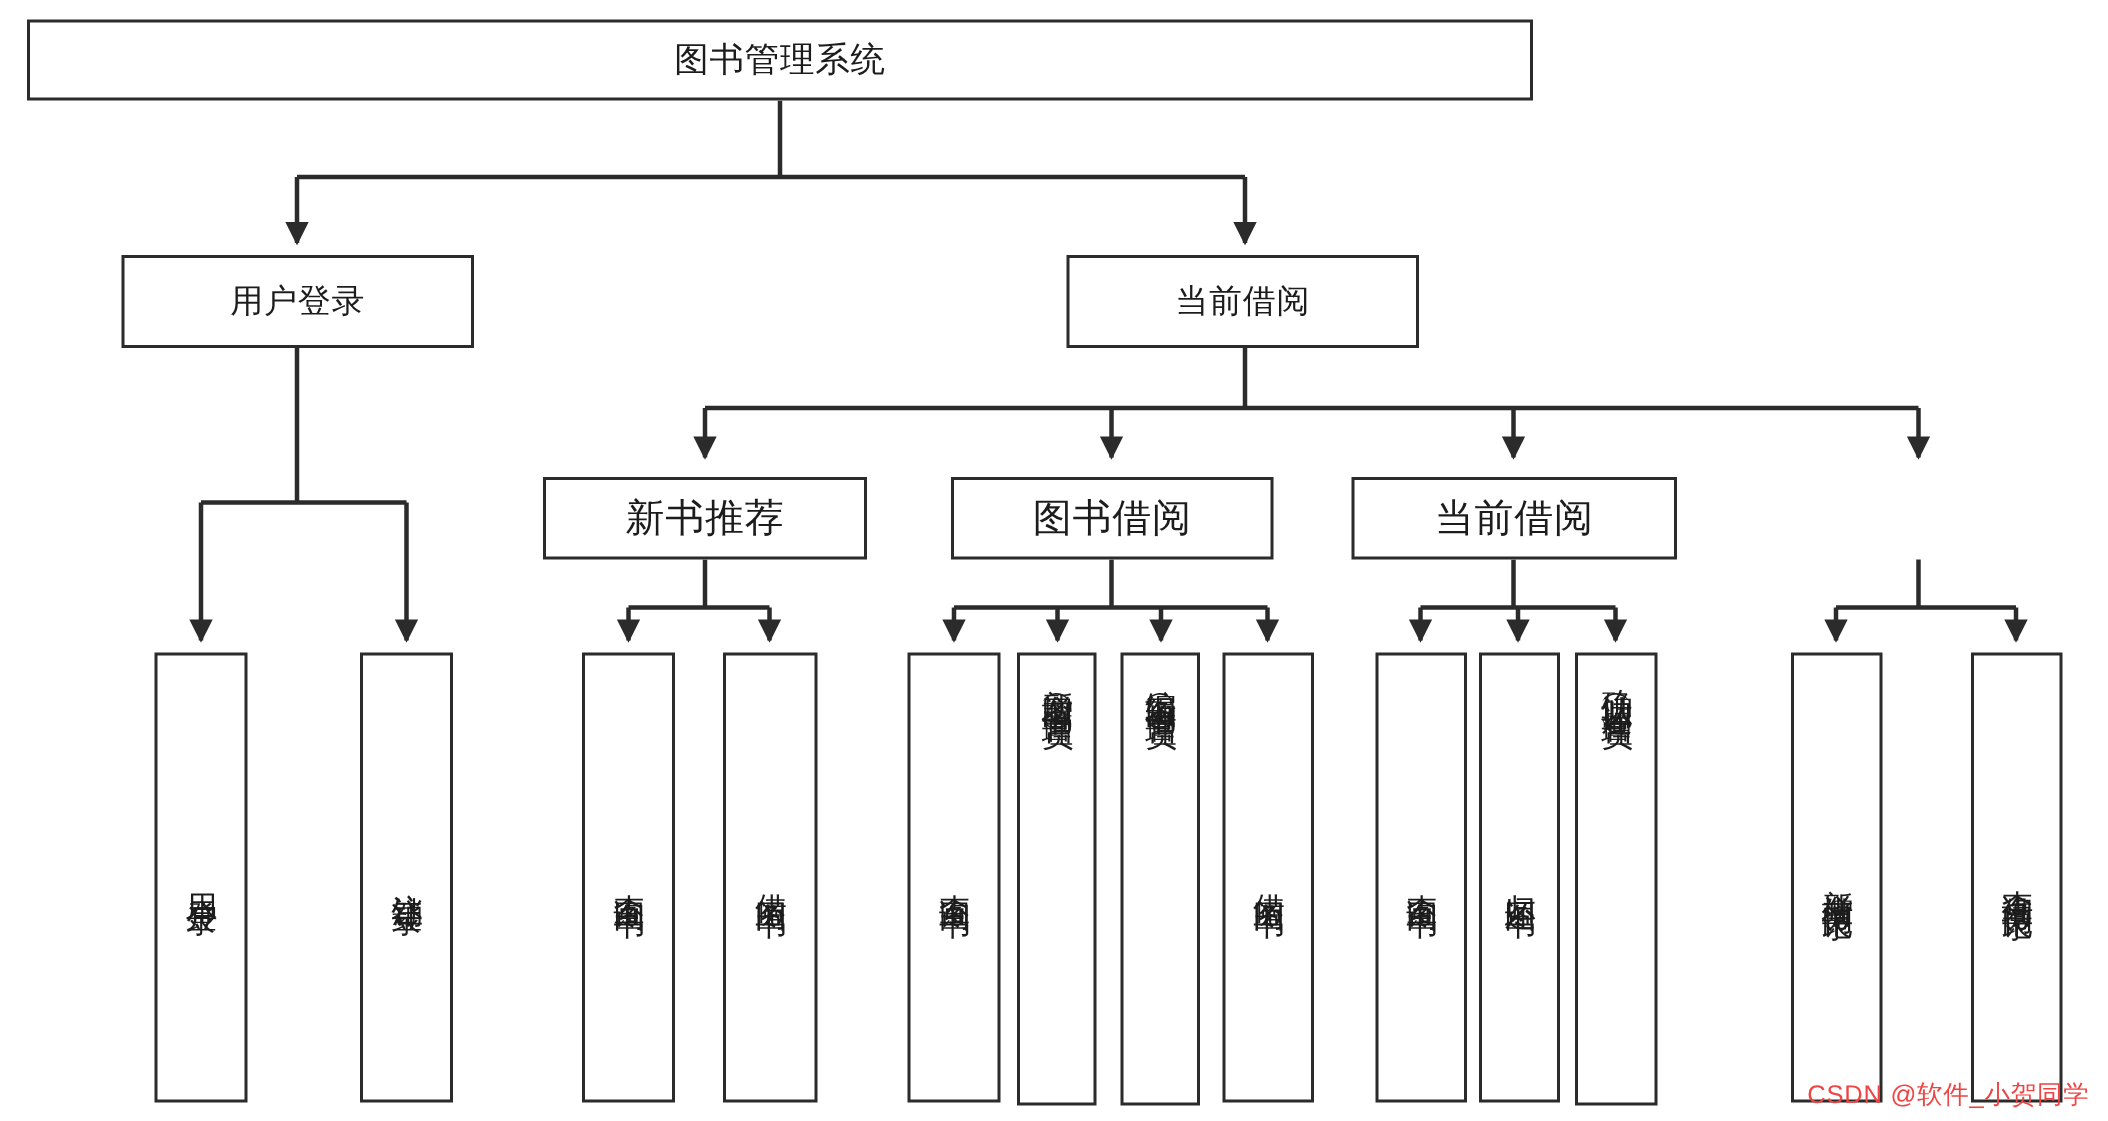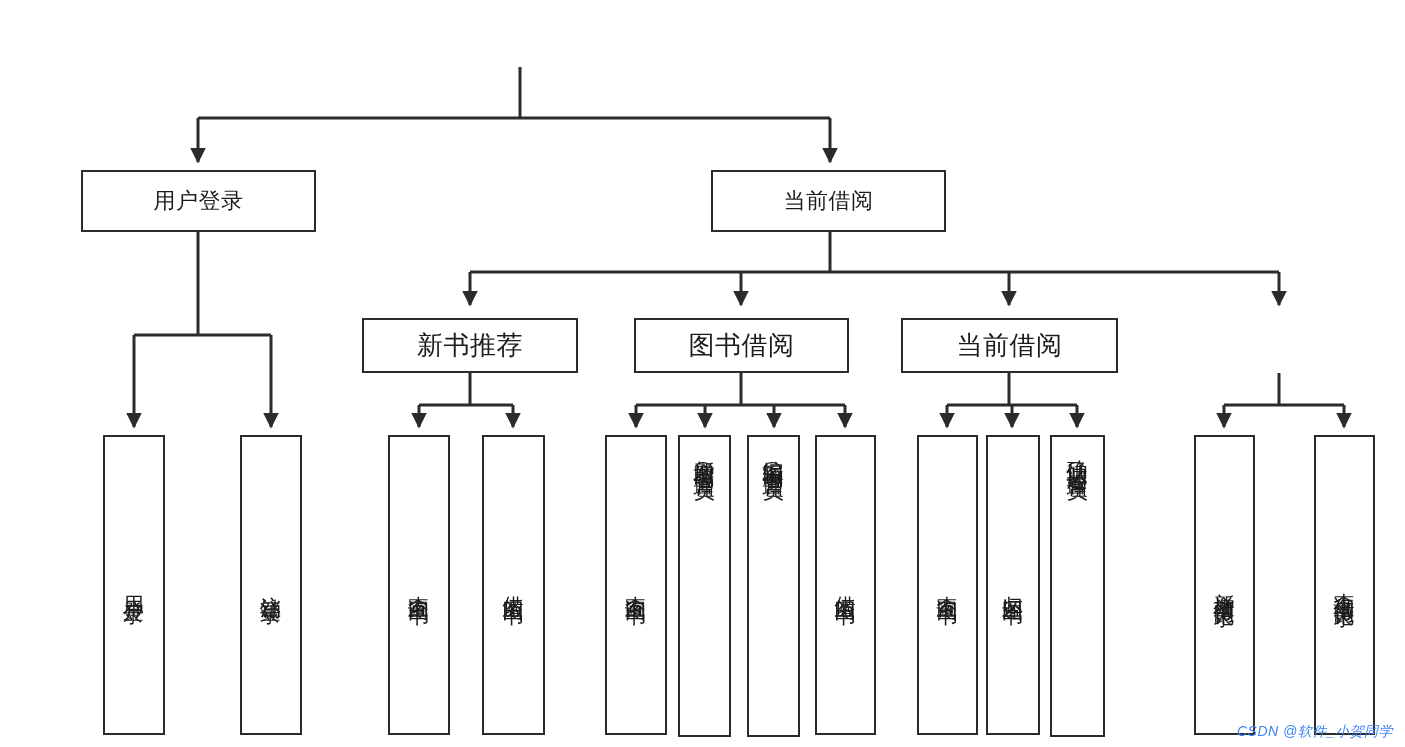--- a/index.html
+++ b/index.html
@@ -58,26 +58,25 @@
     display: block;
   }
   .leaf.centered {
     align-items: center;
     padding-top: 0;
   }
   #watermark {
     position: absolute;
     right: 12px;
     bottom: 6px;
-    font-size: 14px;
-    color: #3b82f6;
+    font-size: 17px;
+    color: #ef4444;
     letter-spacing: 0.5px;
     user-select: none;
     white-space: nowrap;
-    font-style: italic;
   }
 </style>
 </head>
 <body>
 
 <div id="stage">
 
   <svg id="diagram-svg" viewBox="0 0 1405 747" xmlns="http://www.w3.org/2000/svg">
     <defs>
       <marker id="arrow" viewBox="0 0 10 10" refX="9" refY="5" markerWidth="5.2" markerHeight="5.2" orient="auto-start-reverse">
@@ -121,20 +120,23 @@
       <path d="M 1012 405 L 1012 427" marker-end="url(#arrow)"></path>
       <path d="M 1077 405 L 1077 427" marker-end="url(#arrow)"></path>
 
       <path d="M 1279 373 L 1279 405"></path>
       <path d="M 1224 405 L 1344 405"></path>
       <path d="M 1224 405 L 1224 427" marker-end="url(#arrow)"></path>
       <path d="M 1344 405 L 1344 427" marker-end="url(#arrow)"></path>
     </g>
   </svg>
 
+  <div class="node-box level0" style="left:18px; top:13px; width:1004px; height:54px;">
+    <span class="node-label">图书管理系统</span>
+  </div>
 
   <div class="node-box level1" style="left:81px; top:170px; width:235px; height:62px;">
     <span class="node-label">用户登录</span>
   </div>
   <div class="node-box level1" style="left:711px; top:170px; width:235px; height:62px;">
     <span class="node-label">当前借阅</span>
   </div>
 
   <div class="node-box level2" style="left:362px; top:318px; width:216px; height:55px;">
     <span class="node-label">新书推荐</span>

